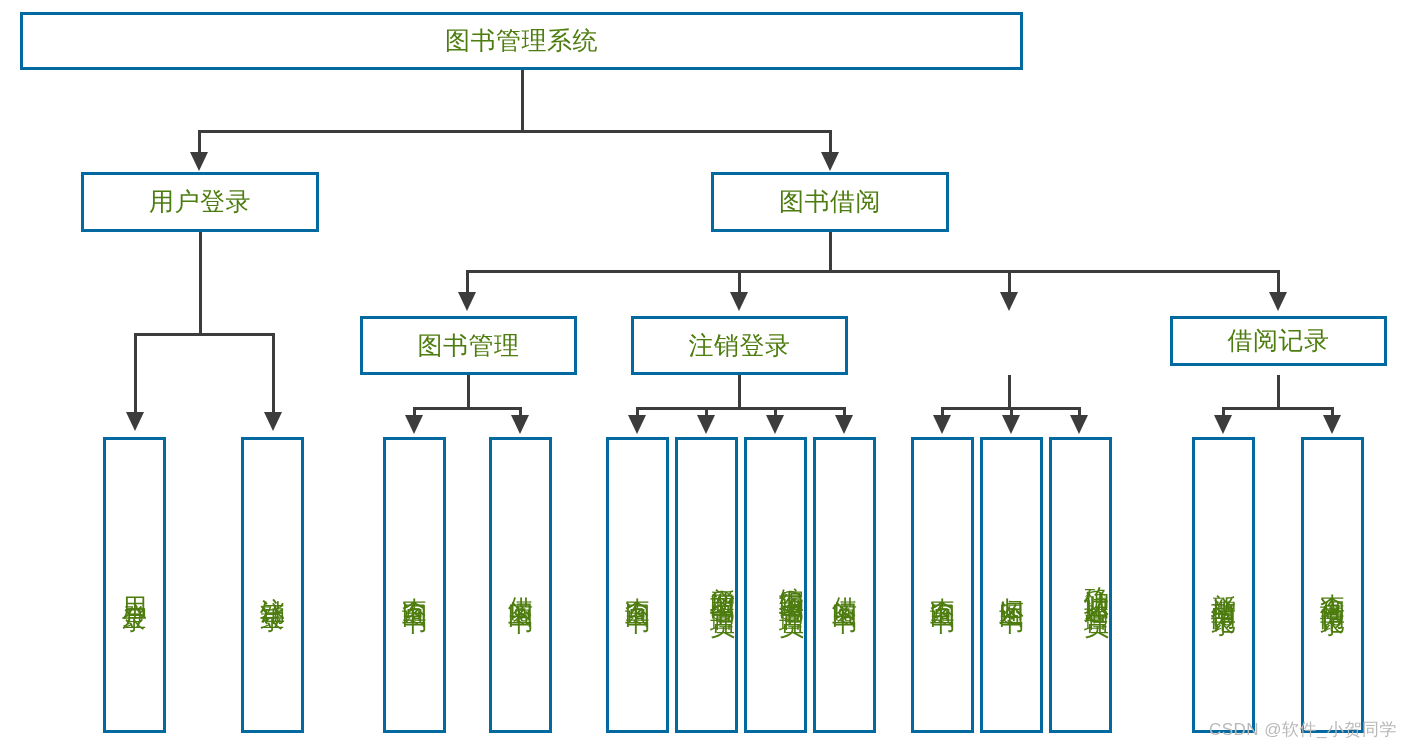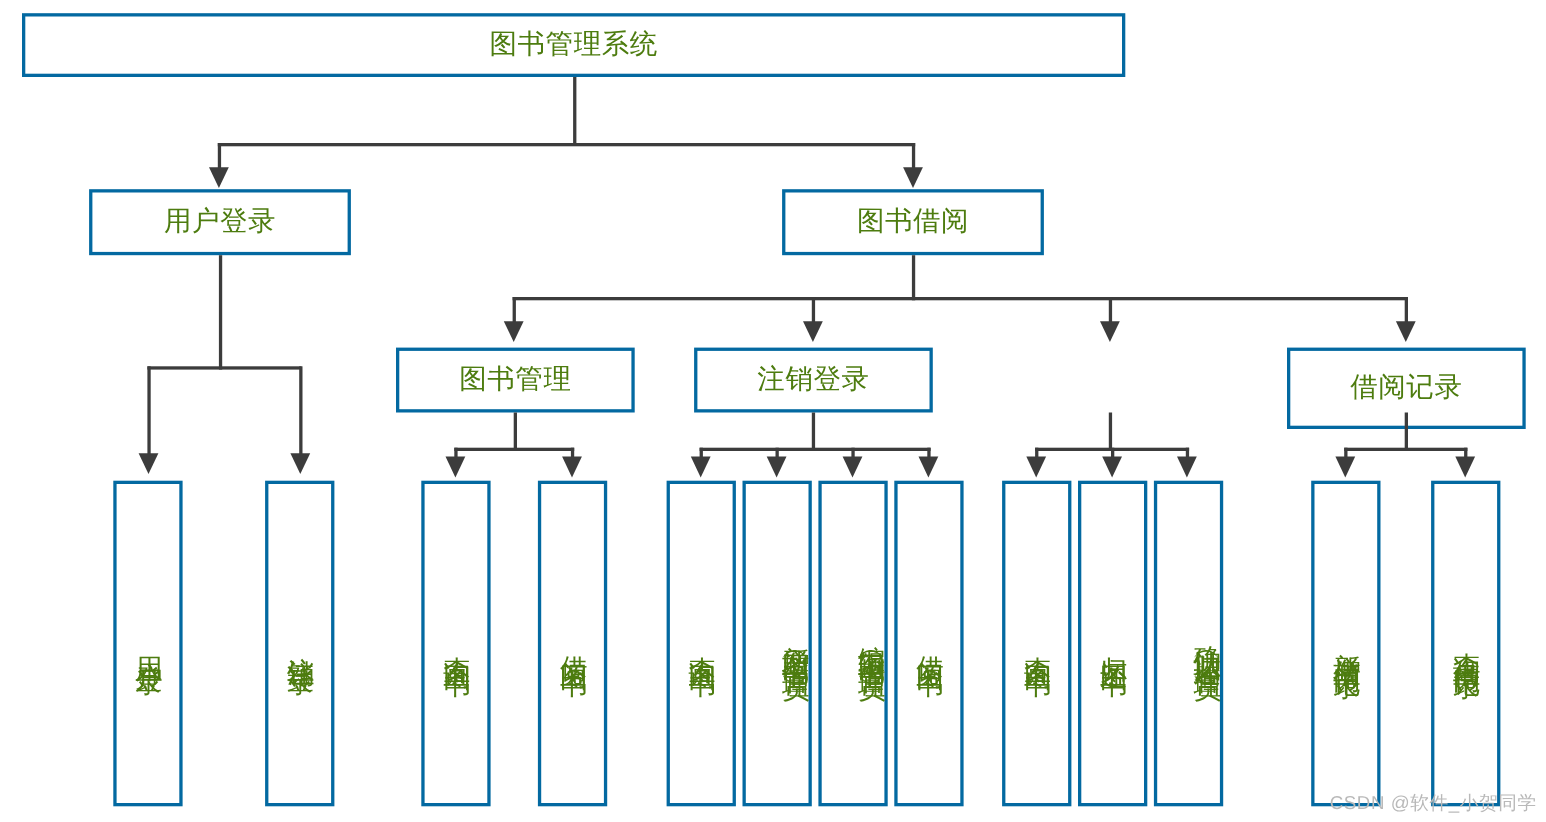--- a/index.html
+++ b/index.html
@@ -127,21 +127,21 @@
   <div class="arrow" style="left:1000px; top:292px;"></div>
   <div class="edge v" style="left:1277px; top:270px; width:3px; height:25px;"></div>
   <div class="arrow" style="left:1269px; top:292px;"></div>
 
   <div class="node horiz" style="left:360px; top:316px; width:217px; height:59px;">
     <span>图书管理</span>
   </div>
   <div class="node horiz" style="left:631px; top:316px; width:217px; height:59px;">
     <span>注销登录</span>
   </div>
-  <div class="node horiz" style="left:1170px; top:316px; width:217px; height:74px;">
+  <div class="node horiz" style="left:1170px; top:316px; width:217px; height:50px;">
     <span>借阅记录</span>
   </div>
 
   <div class="edge v" style="left:467px; top:375px; width:3px; height:35px;"></div>
   <div class="edge h" style="left:413px; top:407px; width:109px; height:3px;"></div>
   <div class="edge v" style="left:413px; top:407px; width:3px; height:12px;"></div>
   <div class="arrow" style="left:405px; top:415px;"></div>
   <div class="edge v" style="left:519px; top:407px; width:3px; height:12px;"></div>
   <div class="arrow" style="left:511px; top:415px;"></div>
 

